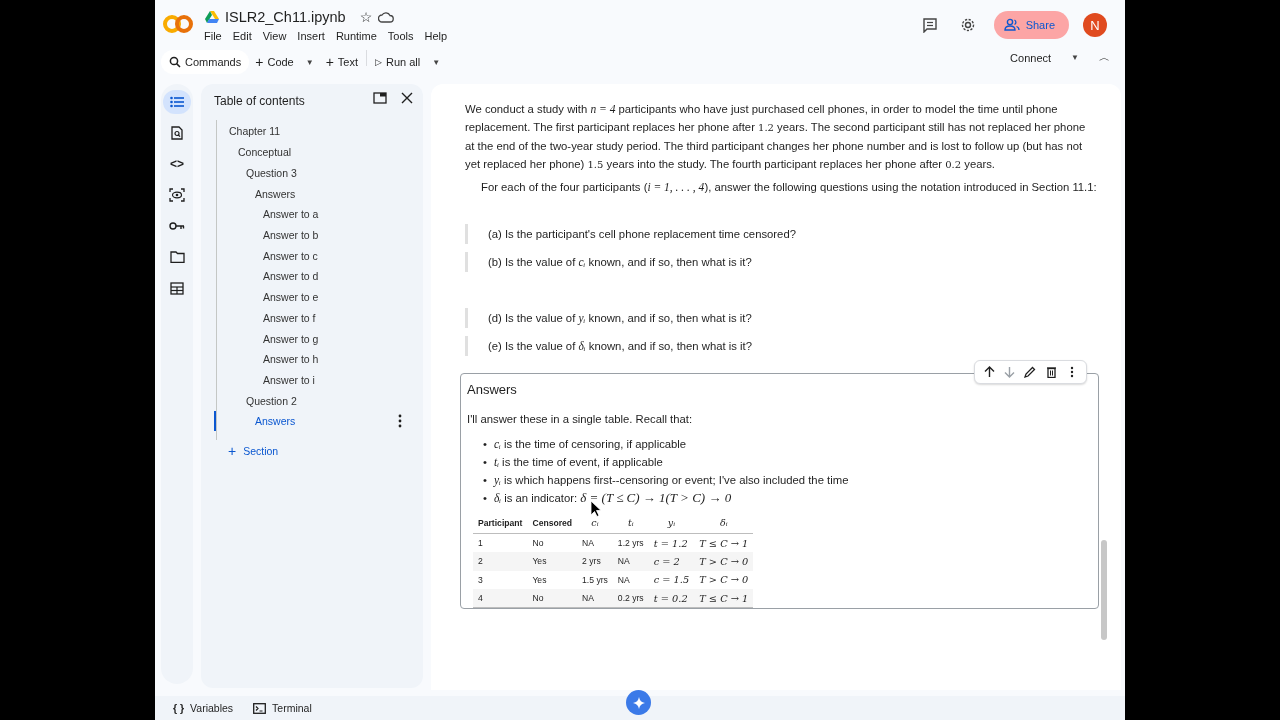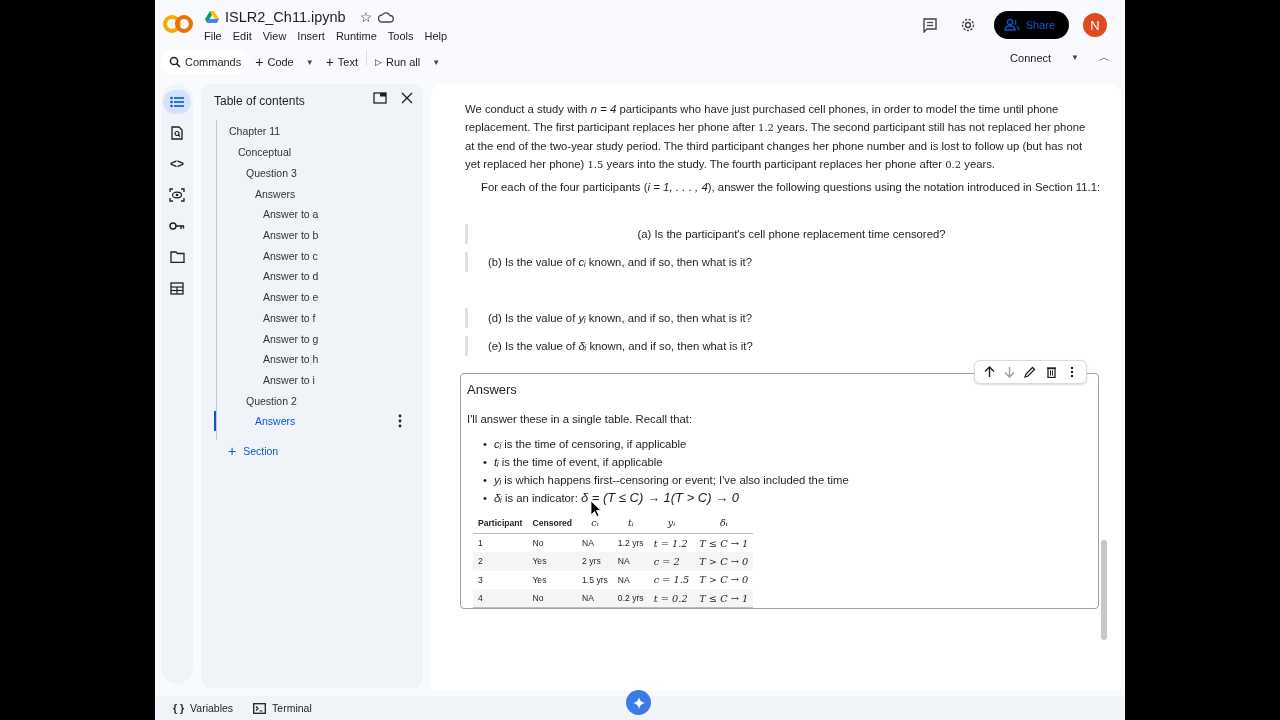--- a/index.html
+++ b/index.html
@@ -9,21 +9,21 @@
   .leftblack { position: absolute; left: 0; top: 0; width: 155px; height: 720px; background: #000; }
 
   
   .logo { position: absolute; left: 8px; top: 12px; width: 30px; height: 24px; }
   .title-row { position: absolute; left: 50px; top: 9px; display: flex; align-items: center; gap: 6px; font-size: 14.5px; }
   .drive-icon { width: 14px; height: 12px; }
   .menu-row { position: absolute; left: 49px; top: 30px; display: flex; gap: 11px; font-size: 11px; color: #1f1f1f; }
   .menu-row span { cursor: pointer; }
   .hdr-right { position: absolute; right: 18px; top: 11px; display: flex; align-items: center; gap: 14px; }
   .icon-btn { width: 24px; height: 24px; display: flex; align-items: center; justify-content: center; cursor: pointer; }
-  .share-btn { background: #000000; border-radius: 16px; height: 28px; padding: 0 14px 0 10px; display: flex; align-items: center; gap: 6px; font-size: 11px; color: #0b57d0; }
+  .share-btn { background: #fca5a5; border-radius: 16px; height: 28px; padding: 0 14px 0 10px; display: flex; align-items: center; gap: 6px; font-size: 11px; color: #0b57d0; }
   .avatar { width: 24px; height: 24px; border-radius: 50%; background: #e04a1f; color: #fff; font-size: 13px; display: flex; align-items: center; justify-content: center; }
 
   
   .toolbar { position: absolute; left: 6px; top: 50px; width: 955px; height: 24px; display: flex; align-items: flex-start; font-size: 11px; }
   .tb-item { display: flex; align-items: center; gap: 4px; padding: 0 6px; height: 24px; cursor: pointer; }
   .tb-cmd { background: #fff; border-radius: 12px; padding: 0 8px; }
   .tb-sep { width: 1px; height: 16px; background: #dadce0; margin: 0 2px; }
   .tb-right { margin-left: auto; display: flex; align-items: center; gap: 14px; padding-right: 6px; }
   .caret { font-size: 8px; color: #444; }
 
@@ -39,21 +39,21 @@
   .toc-line { position: absolute; left: 15px; top: 36px; width: 1px; height: 320px; background: #c4c7c5; }
   .toc-item { position: absolute; font-size: 10.5px; color: #333; cursor: pointer; white-space: nowrap; }
   .toc-item.active { color: #0b57d0; }
   .toc-active-bar { position: absolute; left: 13px; top: 327px; width: 2px; height: 20px; background: #0b57d0; }
   .toc-more { position: absolute; left: 196px; top: 330px; width: 6px; height: 14px; }
   .toc-add { position: absolute; left: 27px; top: 359px; display: flex; gap: 7px; font-size: 10.5px; color: #0b57d0; cursor: pointer; align-items: center; }
 
   
   .main { position: absolute; left: 276px; top: 84px; width: 690px; height: 606px; background: #fff; border-radius: 12px 12px 0 0; overflow: hidden; }
   .md { font-size: 11.3px; line-height: 18px; color: #1f1f1f; }
-  .math { font-family: Liberation Sans, sans-serif; font-style: italic; font-size: 11.5px; }
+  .math { font-family: Liberation Serif, serif; font-style: italic; font-size: 11.5px; }
   .num { font-family: "DejaVu Serif", serif; font-size: 10px; }
   .para1 { position: absolute; left: 34px; top: 16px; width: 630px; }
   .para2 { position: absolute; left: 34px; top: 94px; width: 630px; margin-left: 16px; }
   .quote { position: absolute; left: 34px; width: 630px; border-left: 3px solid #e0e0e0; padding-left: 20px; font-size: 11.3px; height: 20px; line-height: 20px; }
   .cell-box { position: absolute; left: 29px; top: 289px; width: 639px; height: 236px; border: 1px solid #9aa0a6; border-radius: 4px; }
   .cell-toolbar { position: absolute; left: 543px; top: 276px; width: 113px; height: 24px; background: #fff; border: 1px solid #dadce0; border-radius: 6px; box-shadow: 0 1px 2px rgba(0,0,0,.15); display: flex; align-items: center; justify-content: space-around; padding: 0 4px; }
   .ct-btn { width: 16px; height: 16px; display: flex; align-items: center; justify-content: center; cursor: pointer; }
   .ans-title { position: absolute; left: 6px; top: 8px; font-size: 13px; }
   .ans-intro { position: absolute; left: 6px; top: 39px; font-size: 11.3px; }
   .bullets { position: absolute; left: 22px; top: 61px; font-size: 11.3px; line-height: 18px; list-style: none; }
@@ -255,21 +255,21 @@
     <div class="toc-add">
       <span style="font-size:14px;">+</span>
       <span>Section</span>
     </div>
   </div>
 
   <div class="main">
     <div class="para1 md"><span>We conduct a study with </span><span class="math">n = 4</span><span> participants who have just purchased cell phones, in order to model the time until phone replacement. The first participant replaces her phone after </span><span class="num">1.2</span><span> years. The second participant still has not replaced her phone at the end of the two-year study period. The third participant changes her phone number and is lost to follow up (but has not yet replaced her phone) </span><span class="num">1.5</span><span> years into the study. The fourth participant replaces her phone after </span><span class="num">0.2</span><span> years.</span></div>
     <div class="para2 md"><span>For each of the four participants (</span><span class="math">i = 1, . . . , 4</span><span>), answer the following questions using the notation introduced in Section 11.1:</span></div>
 
-    <div class="quote" style="top:140px;text-align:center;"><span>(a) Is the participant's cell phone replacement time censored?</span></div>
+    <div class="quote" style="top:140px;"><span>(a) Is the participant's cell phone replacement time censored?</span></div>
     <div class="quote" style="top:168px;"><span>(b) Is the value of </span><span class="math">cᵢ</span><span> known, and if so, then what is it?</span></div>
     <div class="quote" style="top:224px;"><span>(d) Is the value of </span><span class="math">yᵢ</span><span> known, and if so, then what is it?</span></div>
     <div class="quote" style="top:252px;"><span>(e) Is the value of </span><span class="math">δᵢ</span><span> known, and if so, then what is it?</span></div>
 
     <div class="cell-box">
       <div class="ans-title">Answers</div>
       <div class="ans-intro">I'll answer these in a single table. Recall that:</div>
       <ul class="bullets">
         <li><span class="math">cᵢ</span><span> is the time of censoring, if applicable</span></li>
         <li><span class="math">tᵢ</span><span> is the time of event, if applicable</span></li>

